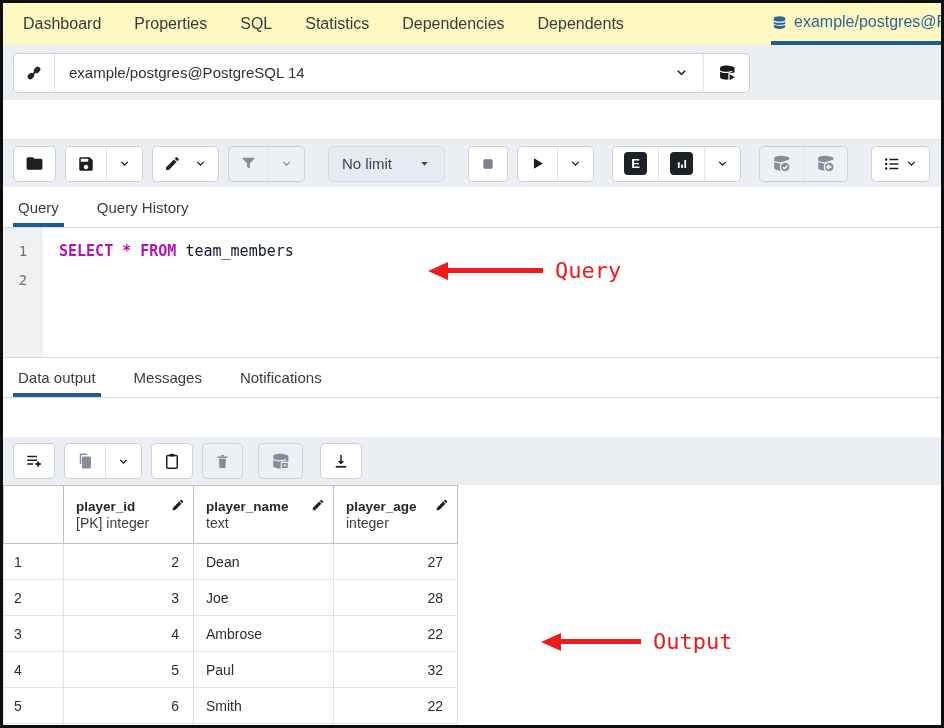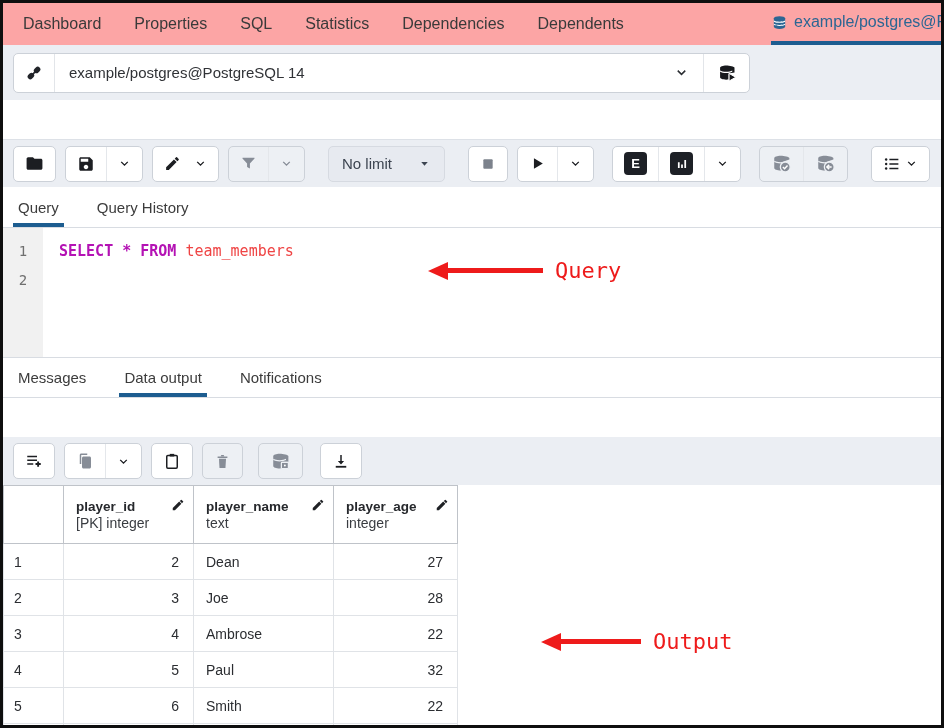--- a/index.html
+++ b/index.html
@@ -1,20 +1,20 @@
 <!DOCTYPE html>
 <html><head>
 <meta charset="utf-8">
 <style>
   * { box-sizing: border-box; }
   body { margin: 0; background: #fff; font-family: "Liberation Sans", sans-serif; }
   .frame { width: 944px; height: 728px; border: 3px solid #0e0e0e; background: #fff; position: relative; overflow: hidden; }
 
   
-  .top-tabs { height: 42px; display: flex; align-items: stretch; padding-left: 20px; background: #fca5a5; }
+  .top-tabs { height: 42px; display: flex; align-items: stretch; padding-left: 20px; background: #fef9c3; }
   .ttab { display: flex; align-items: center; font-size: 16px; color: #3a3a3a; margin-right: 33px; white-space: nowrap; cursor: pointer; }
   .ttab-active { margin-left: auto; margin-right: 0; width: 170px; overflow: hidden; color: #2c6693; border-bottom: 4px solid #1d5d90; gap: 6px; flex: 0 0 auto; }
   .ttab-active .lbl { white-space: nowrap; }
 
   
   .conn-bar { height: 55px; background: #ebeef3; display: flex; align-items: center; padding: 0 10px; }
   .conn-ctl { display: flex; height: 40px; background: #fff; border: 1px solid #ccd1d8; border-radius: 5px; overflow: hidden; width: 737px; }
   .conn-icon { width: 41px; display: flex; align-items: center; justify-content: center; border-right: 1px solid #e2e5e9; color: #212429; }
   .conn-select { flex: 1; display: flex; align-items: center; justify-content: space-between; padding: 0 14px; font-size: 15px; color: #303236; cursor: pointer; }
   .conn-new { width: 46px; display: flex; align-items: center; justify-content: center; border-left: 1px solid #e2e5e9; color: #17191d; cursor: pointer; }
@@ -36,21 +36,21 @@
   .results-tabs { border-top: 1px solid #d8dce2; }
 
   
   .editor { height: 129px; display: flex; position: relative; background: #fff; }
   .gutter { width: 40px; background: #f1f1f1; padding-top: 9px; }
   .ln { height: 29px; line-height: 29px; text-align: center; font-family: "DejaVu Sans Mono", monospace; font-size: 14px; color: #6f6f6f; }
   .code { padding: 9px 0 0 16px; font-family: "DejaVu Sans Mono", monospace; font-size: 15px; }
   .code-line { height: 29px; line-height: 29px; white-space: pre; }
   .tk-kw { color: #b412b4; font-weight: bold; }
   .tk-str { color: #bf2e2e; }
-  .tk-pl { color: #ef4444; }
+  .tk-pl { color: #0f172a; }
 
   
   .annot { position: absolute; display: flex; align-items: center; }
   .annot .head { width: 0; height: 0; border-top: 9px solid transparent; border-bottom: 9px solid transparent; border-right: 20px solid #ee1b1b; }
   .annot .shaft { height: 5px; background: #ee1b1b; }
   .annot .albl { margin-left: 12px; font-family: "DejaVu Sans Mono", monospace; font-size: 22px; color: #ee1b1b; }
   .annot-query { left: 425px; top: 30px; }
   .annot-query .shaft { width: 95px; }
   .annot-output { left: 538px; top: 144px; }
   .annot-output .shaft { width: 80px; }
@@ -289,22 +289,22 @@
         <div class="code-line"><span class="tk-kw">SELECT</span><span class="tk-pl"> </span><span class="tk-kw">*</span><span class="tk-pl"> </span><span class="tk-kw">FROM</span><span class="tk-pl"> team_members</span></div>
       </div>
     <div class="annot annot-query">
       <span class="head"></span>
       <span class="shaft"></span>
       <span class="albl">Query</span>
     </div>
   </div>
 
   <div class="panel-tabs results-tabs">
+    <div class="ptab active">Data output</div>
     <div class="ptab">Messages</div>
-    <div class="ptab active">Data output</div>
     <div class="ptab">Notifications</div>
   </div>
 
   <div class="toolbar" style="border-top:none;">
     <div class="tgroup">
       <button class="tbtn">
         <span>
             <svg width="18" height="18" viewBox="0 0 24 24" fill="none" stroke="currentColor" stroke-width="2.2">
               <path d="M3 6h13M3 11h13M3 16h8"></path>
               <path d="M17.5 12.5v7M14 16h7" stroke-width="2.5"></path>

